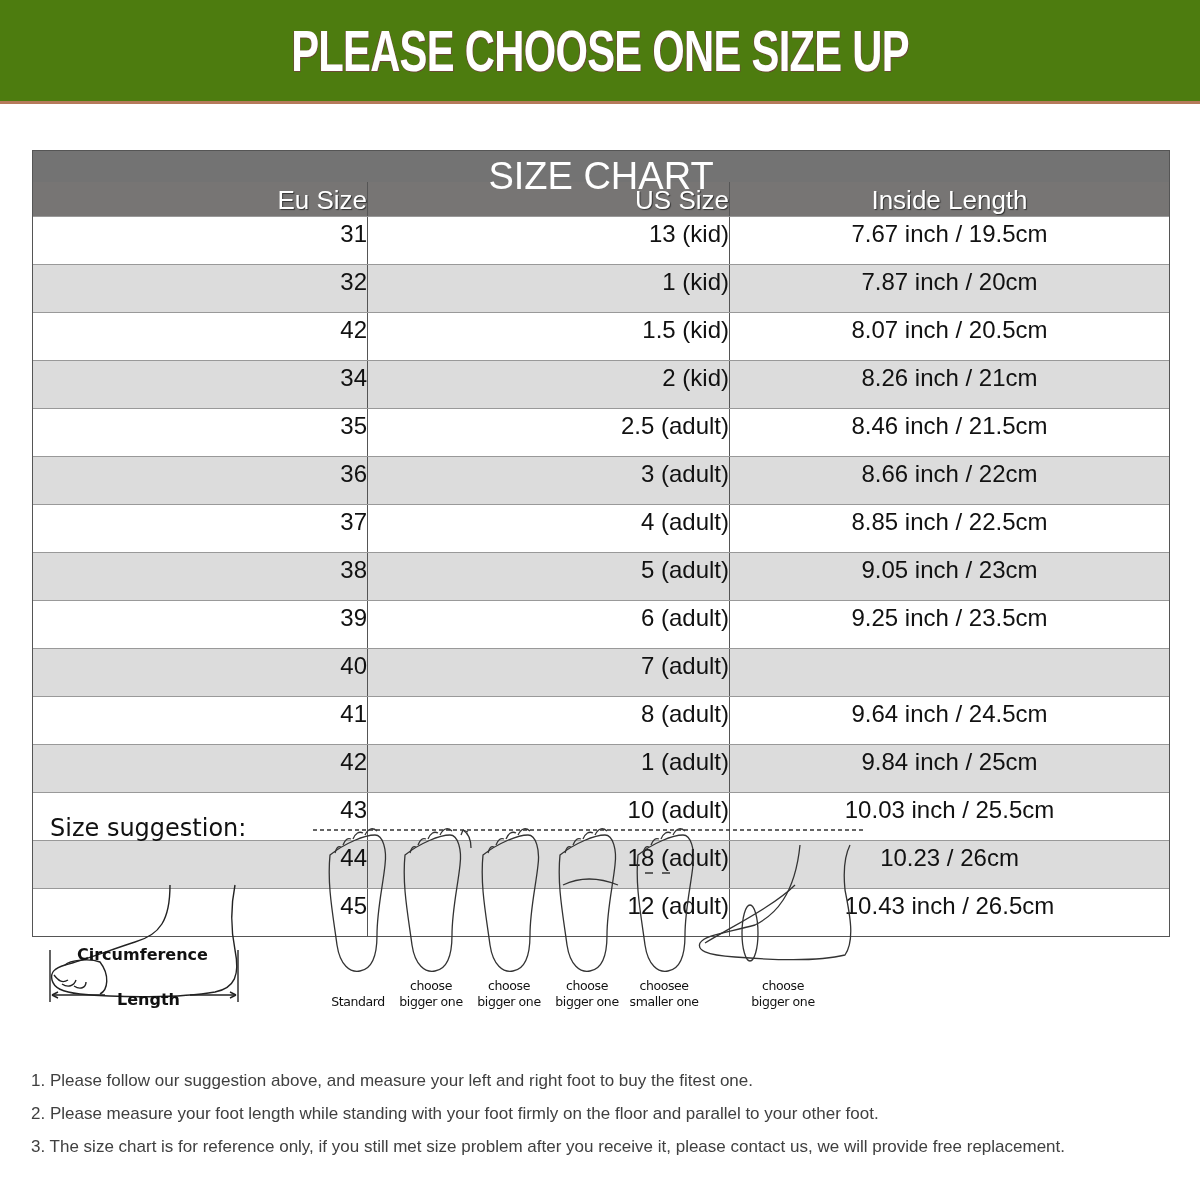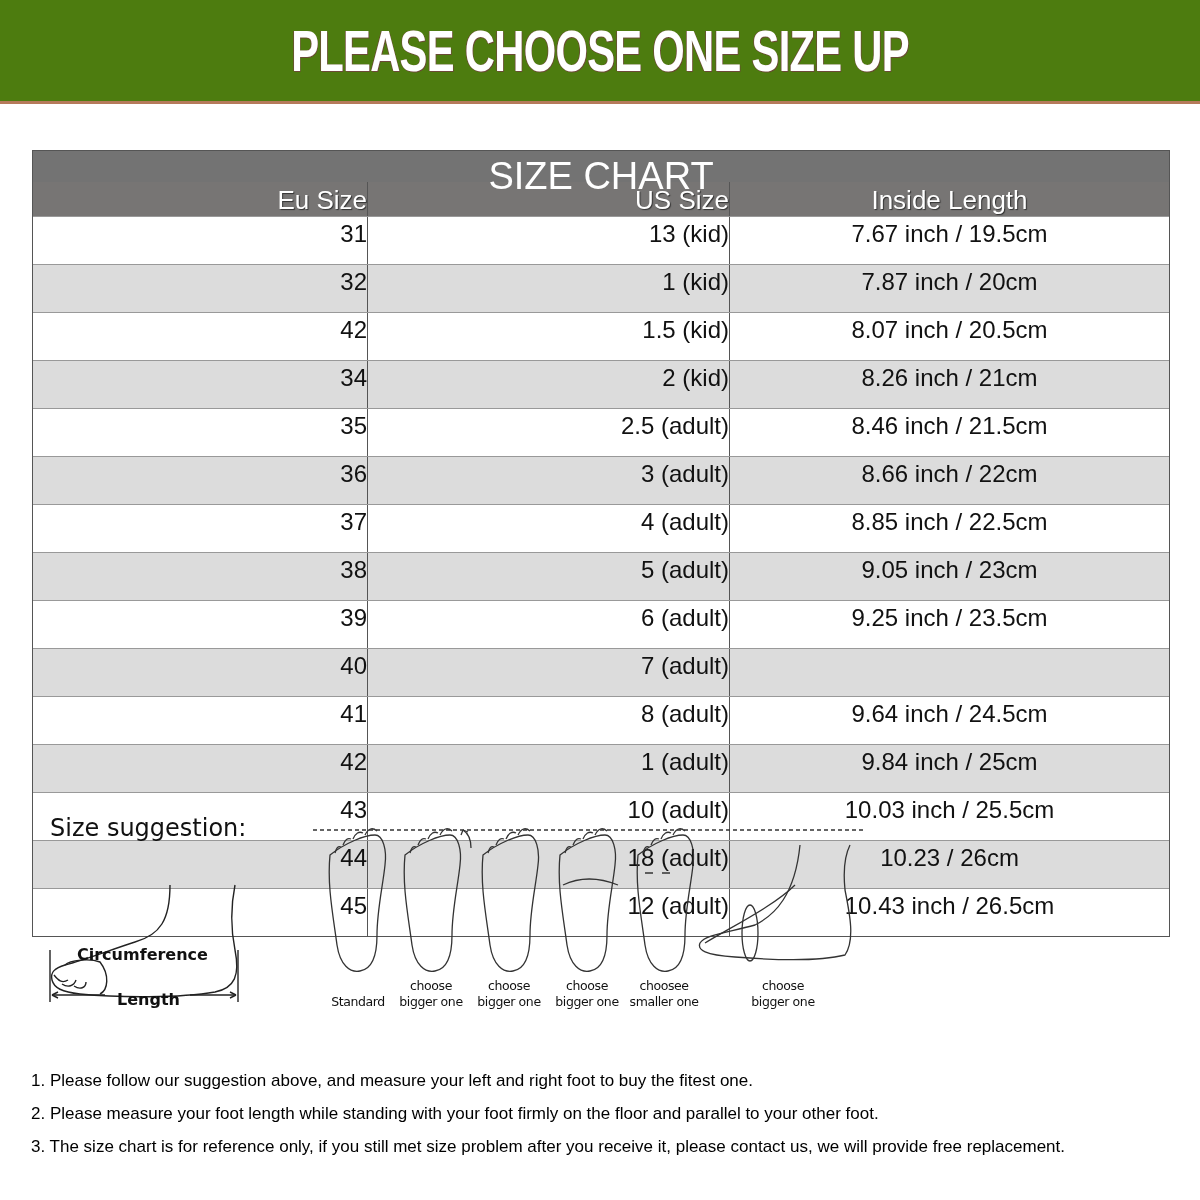--- a/index.html
+++ b/index.html
@@ -13,21 +13,21 @@
   .row.alt { background:#dcdcdc; }
   .c1 { width:334px; text-align:right; border-right:1px solid #555; }
   .c2 { width:361px; text-align:right; border-right:1px solid #555; }
   .c3 { flex:1; text-align:center; }
   .sugg-title { position:absolute; left:50px; top:814px; font-family:"DejaVu Sans", sans-serif; font-size:24px; color:#111; }
   .side-foot { position:absolute; left:40px; top:880px; width:210px; height:130px; }
   .label-circ { position:absolute; left:77px; top:945px; font-family:"DejaVu Sans", sans-serif; font-weight:bold; font-size:16px; }
   .label-len { position:absolute; left:117px; top:990px; font-family:"DejaVu Sans", sans-serif; font-weight:bold; font-size:16px; }
   .feet { position:absolute; left:305px; top:815px; width:595px; height:165px; }
   .foot-cap { position:absolute; top:978px; font-family:"DejaVu Sans", sans-serif; font-size:12.5px; text-align:center; line-height:16px; letter-spacing:-0.4px; }
-  .notes { position:absolute; left:31px; top:1070px; font-size:17px; color:#000000; }
+  .notes { position:absolute; left:31px; top:1070px; font-size:17px; color:#404040; }
   .note { height:33px; line-height:22px; }
 </style>
 </head>
 <body>
 
 <div class="banner">
   <span class="banner-title">PLEASE CHOOSE ONE SIZE UP</span>
 </div>
 
 <div class="table">

